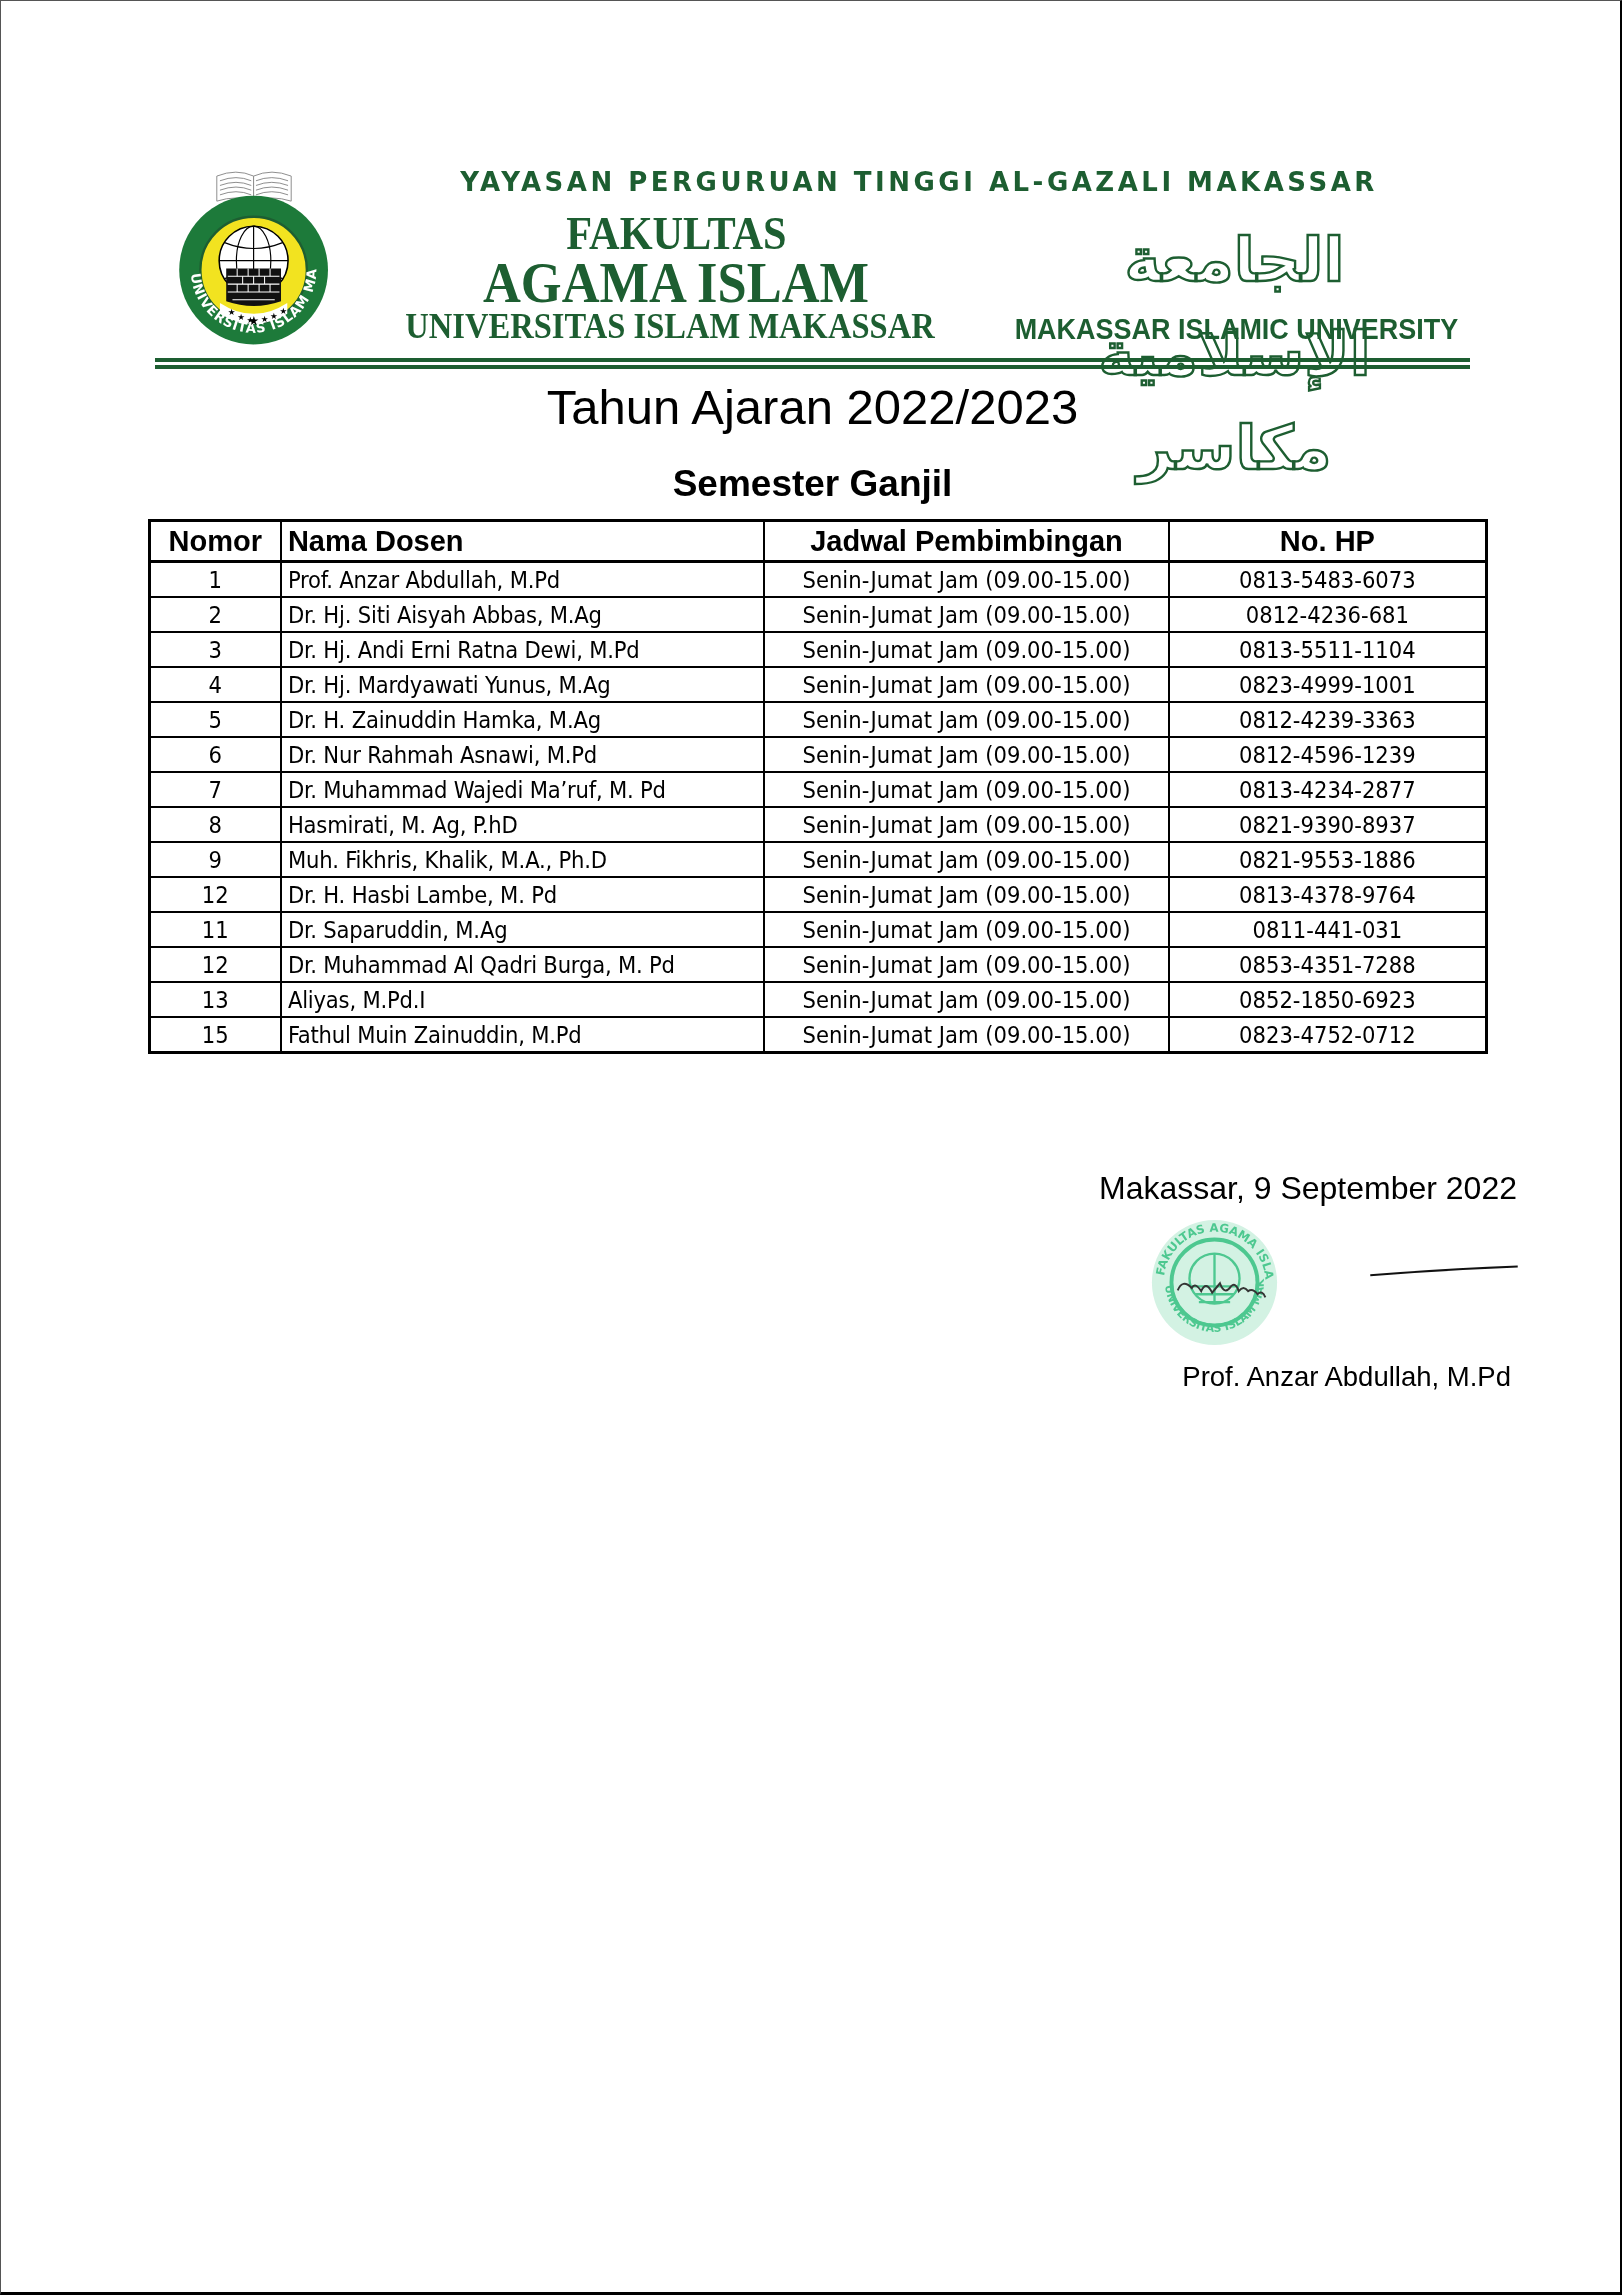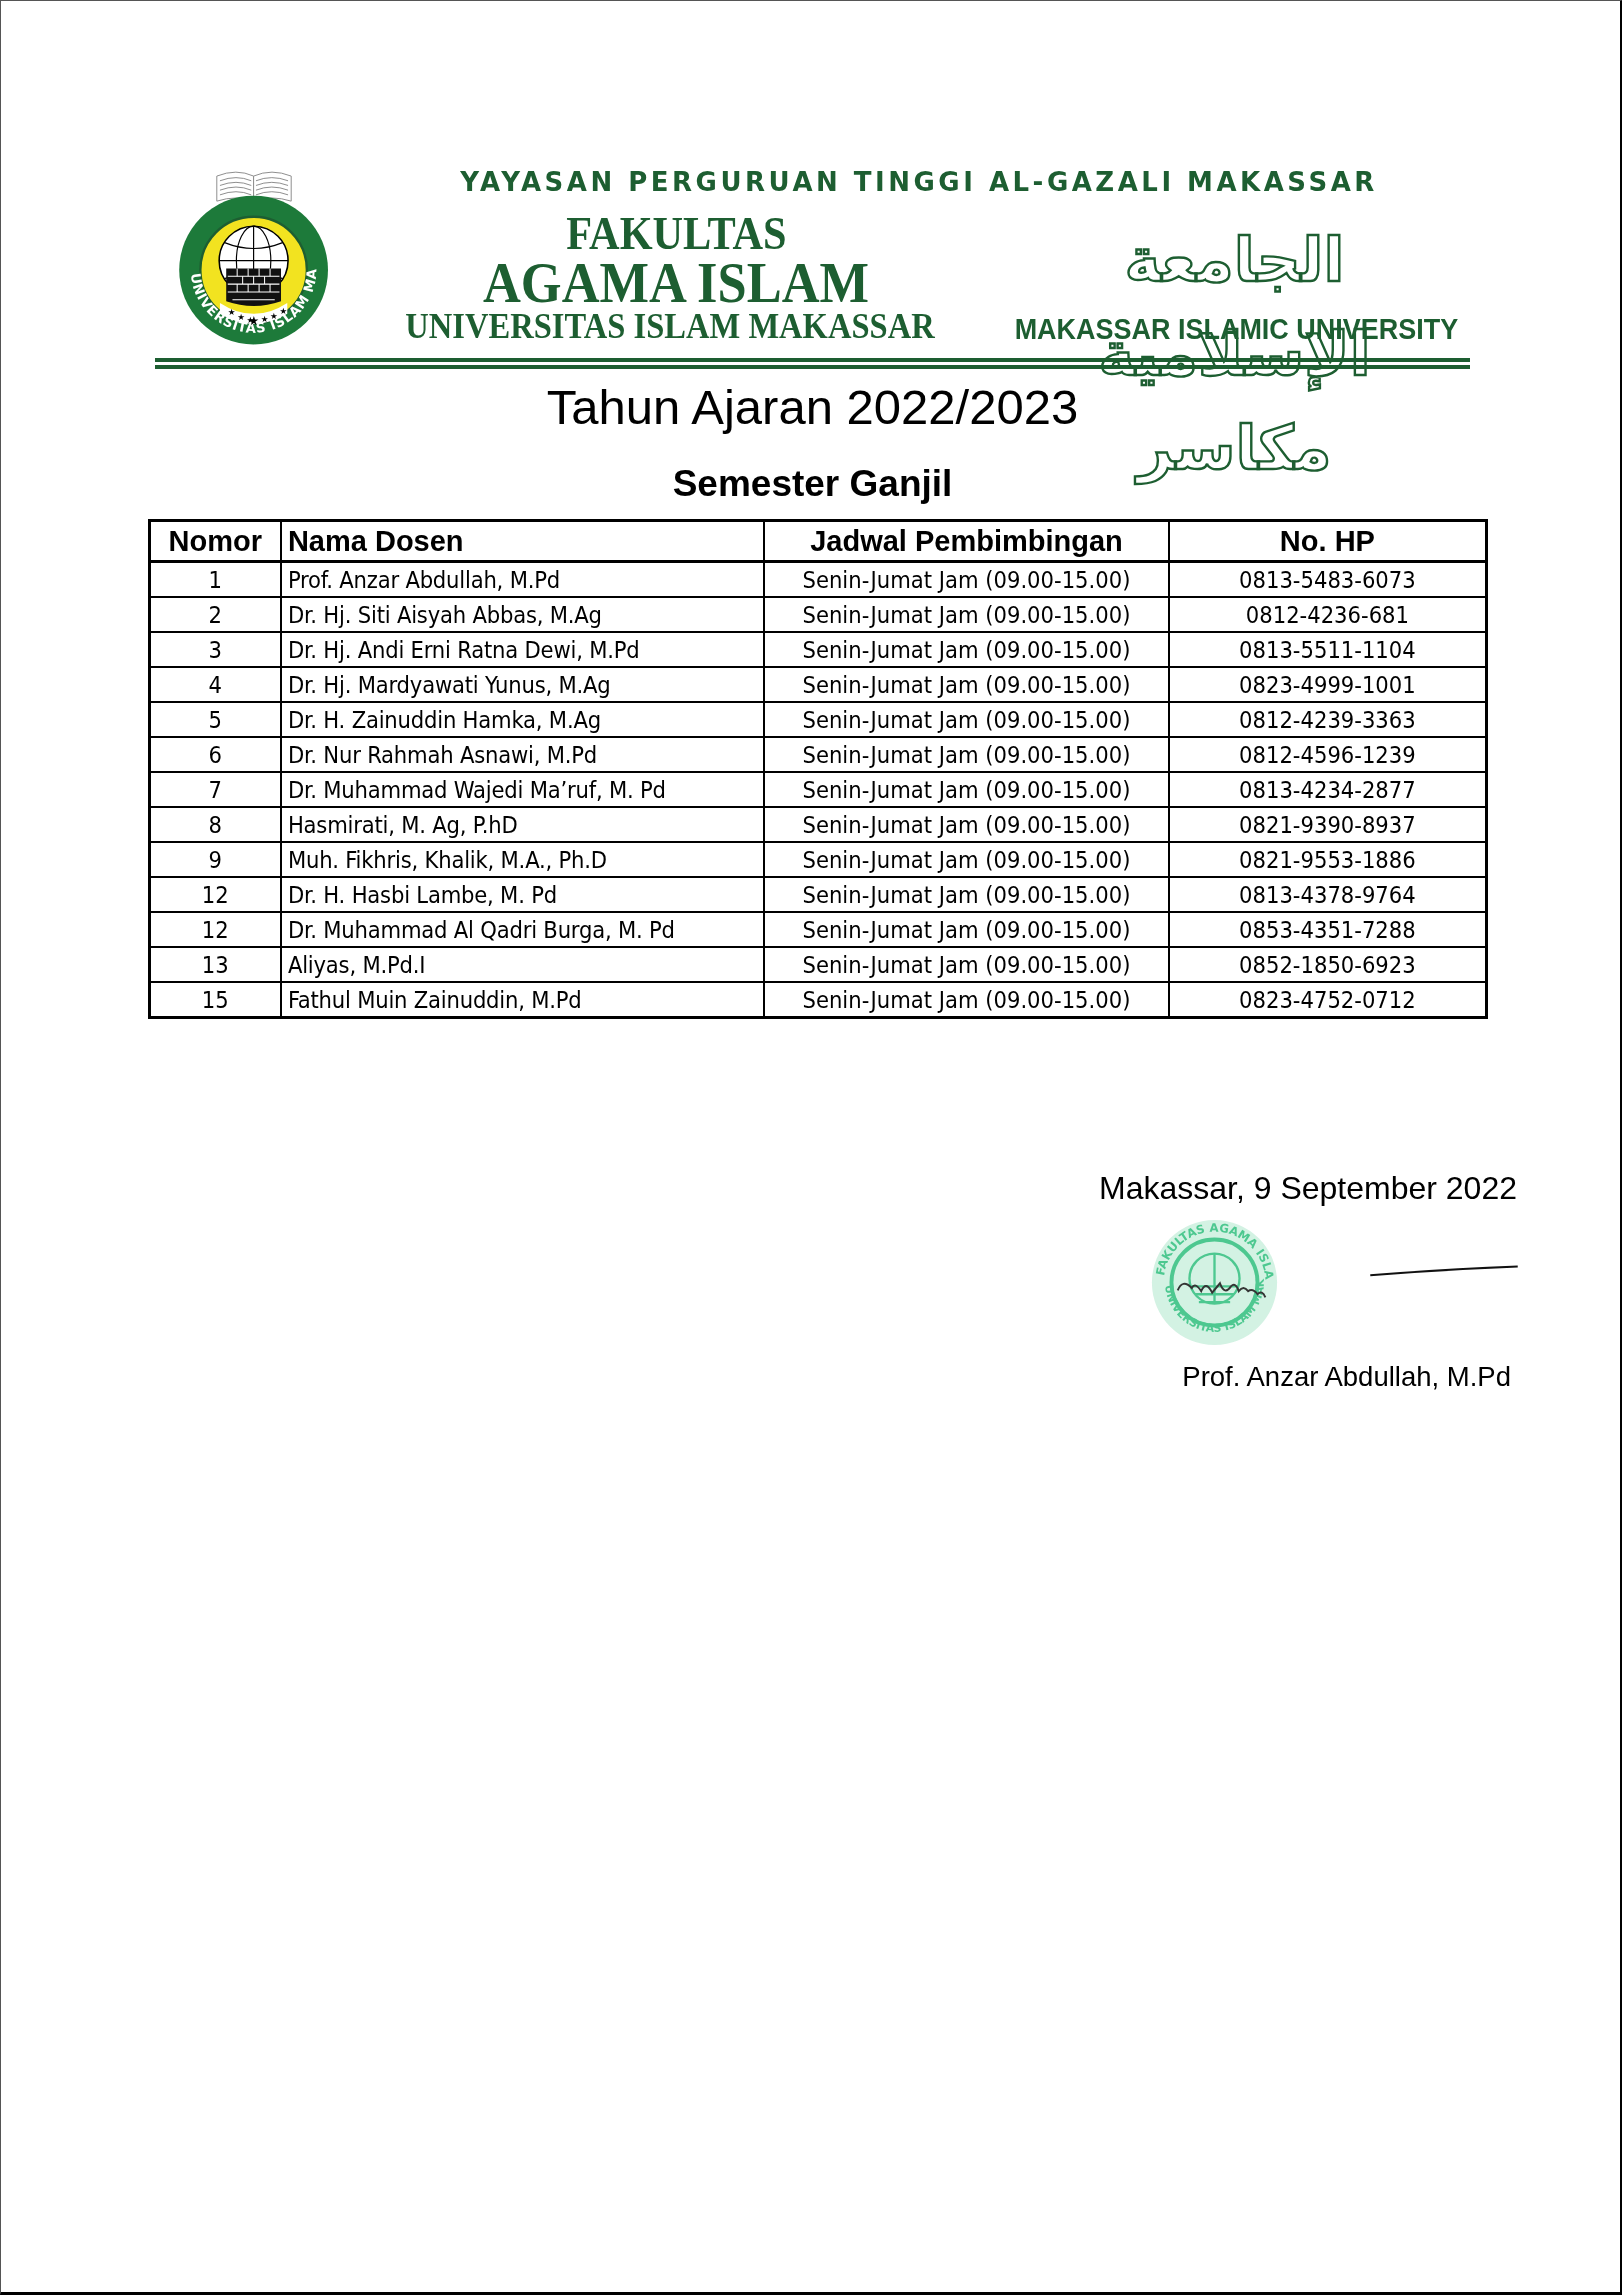--- a/index.html
+++ b/index.html
@@ -156,20 +156,26 @@
           <td class="c-no">9</td>
           <td class="c-name">Muh. Fikhris, Khalik, M.A., Ph.D</td>
           <td class="c-sched">Senin-Jumat Jam (09.00-15.00)</td>
           <td class="c-hp">0821-9553-1886</td>
         </tr>
       <tr>
           <td class="c-no">12</td>
           <td class="c-name">Dr. H. Hasbi Lambe, M. Pd</td>
           <td class="c-sched">Senin-Jumat Jam (09.00-15.00)</td>
           <td class="c-hp">0813-4378-9764</td>
+        </tr>
+      <tr>
+          <td class="c-no">11</td>
+          <td class="c-name">Dr. Saparuddin, M.Ag</td>
+          <td class="c-sched">Senin-Jumat Jam (09.00-15.00)</td>
+          <td class="c-hp">0811-441-031</td>
         </tr>
       <tr>
           <td class="c-no">12</td>
           <td class="c-name">Dr. Muhammad Al Qadri Burga, M. Pd</td>
           <td class="c-sched">Senin-Jumat Jam (09.00-15.00)</td>
           <td class="c-hp">0853-4351-7288</td>
         </tr>
       <tr>
           <td class="c-no">13</td>
           <td class="c-name">Aliyas, M.Pd.I</td>

